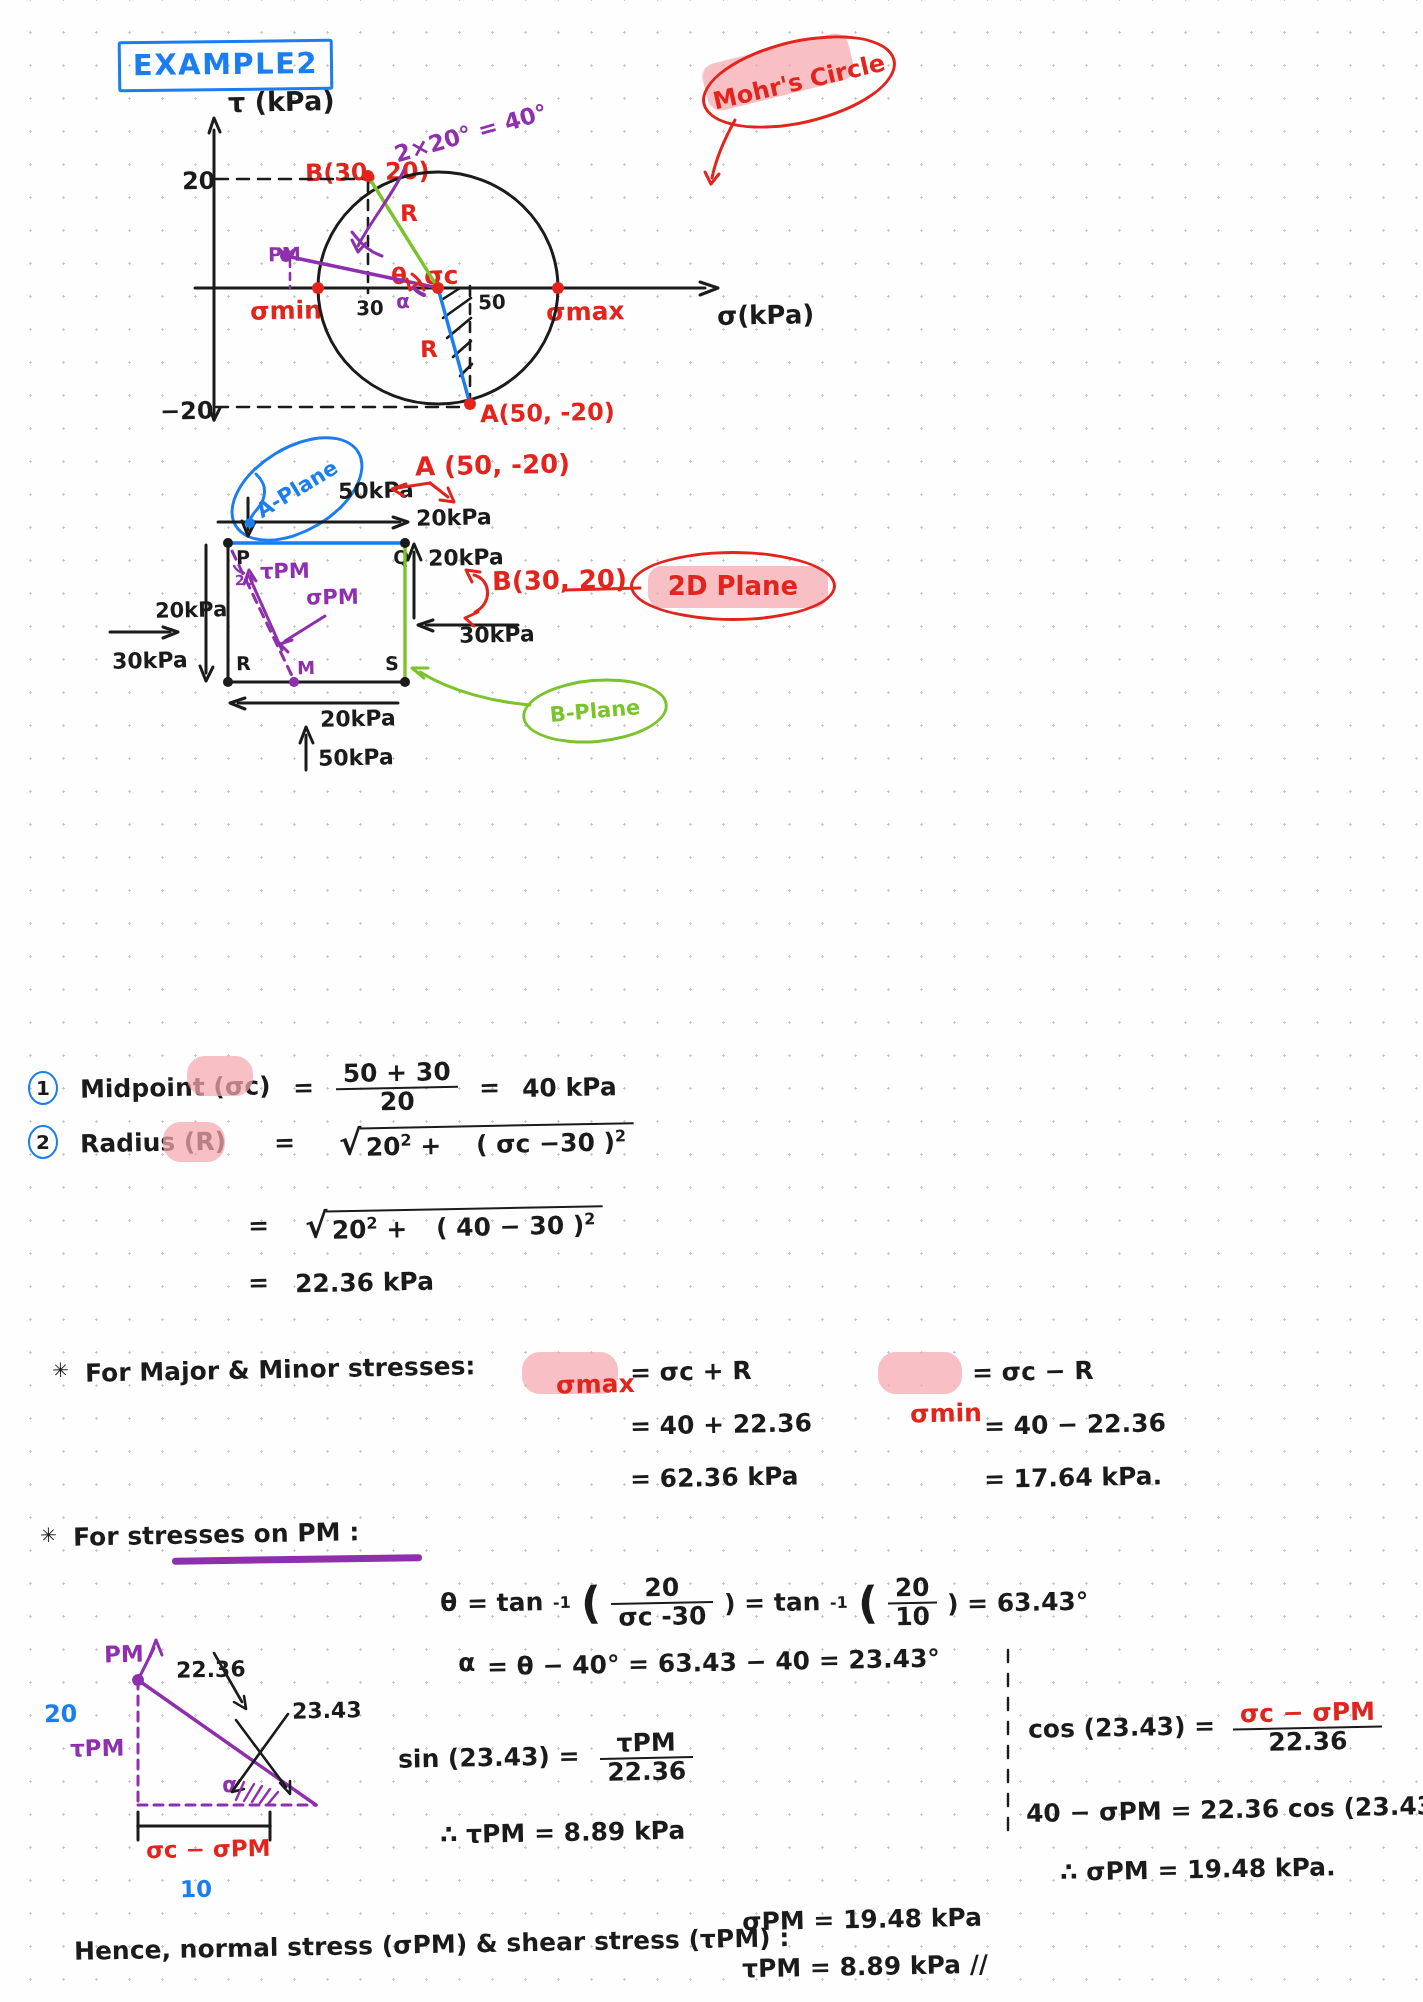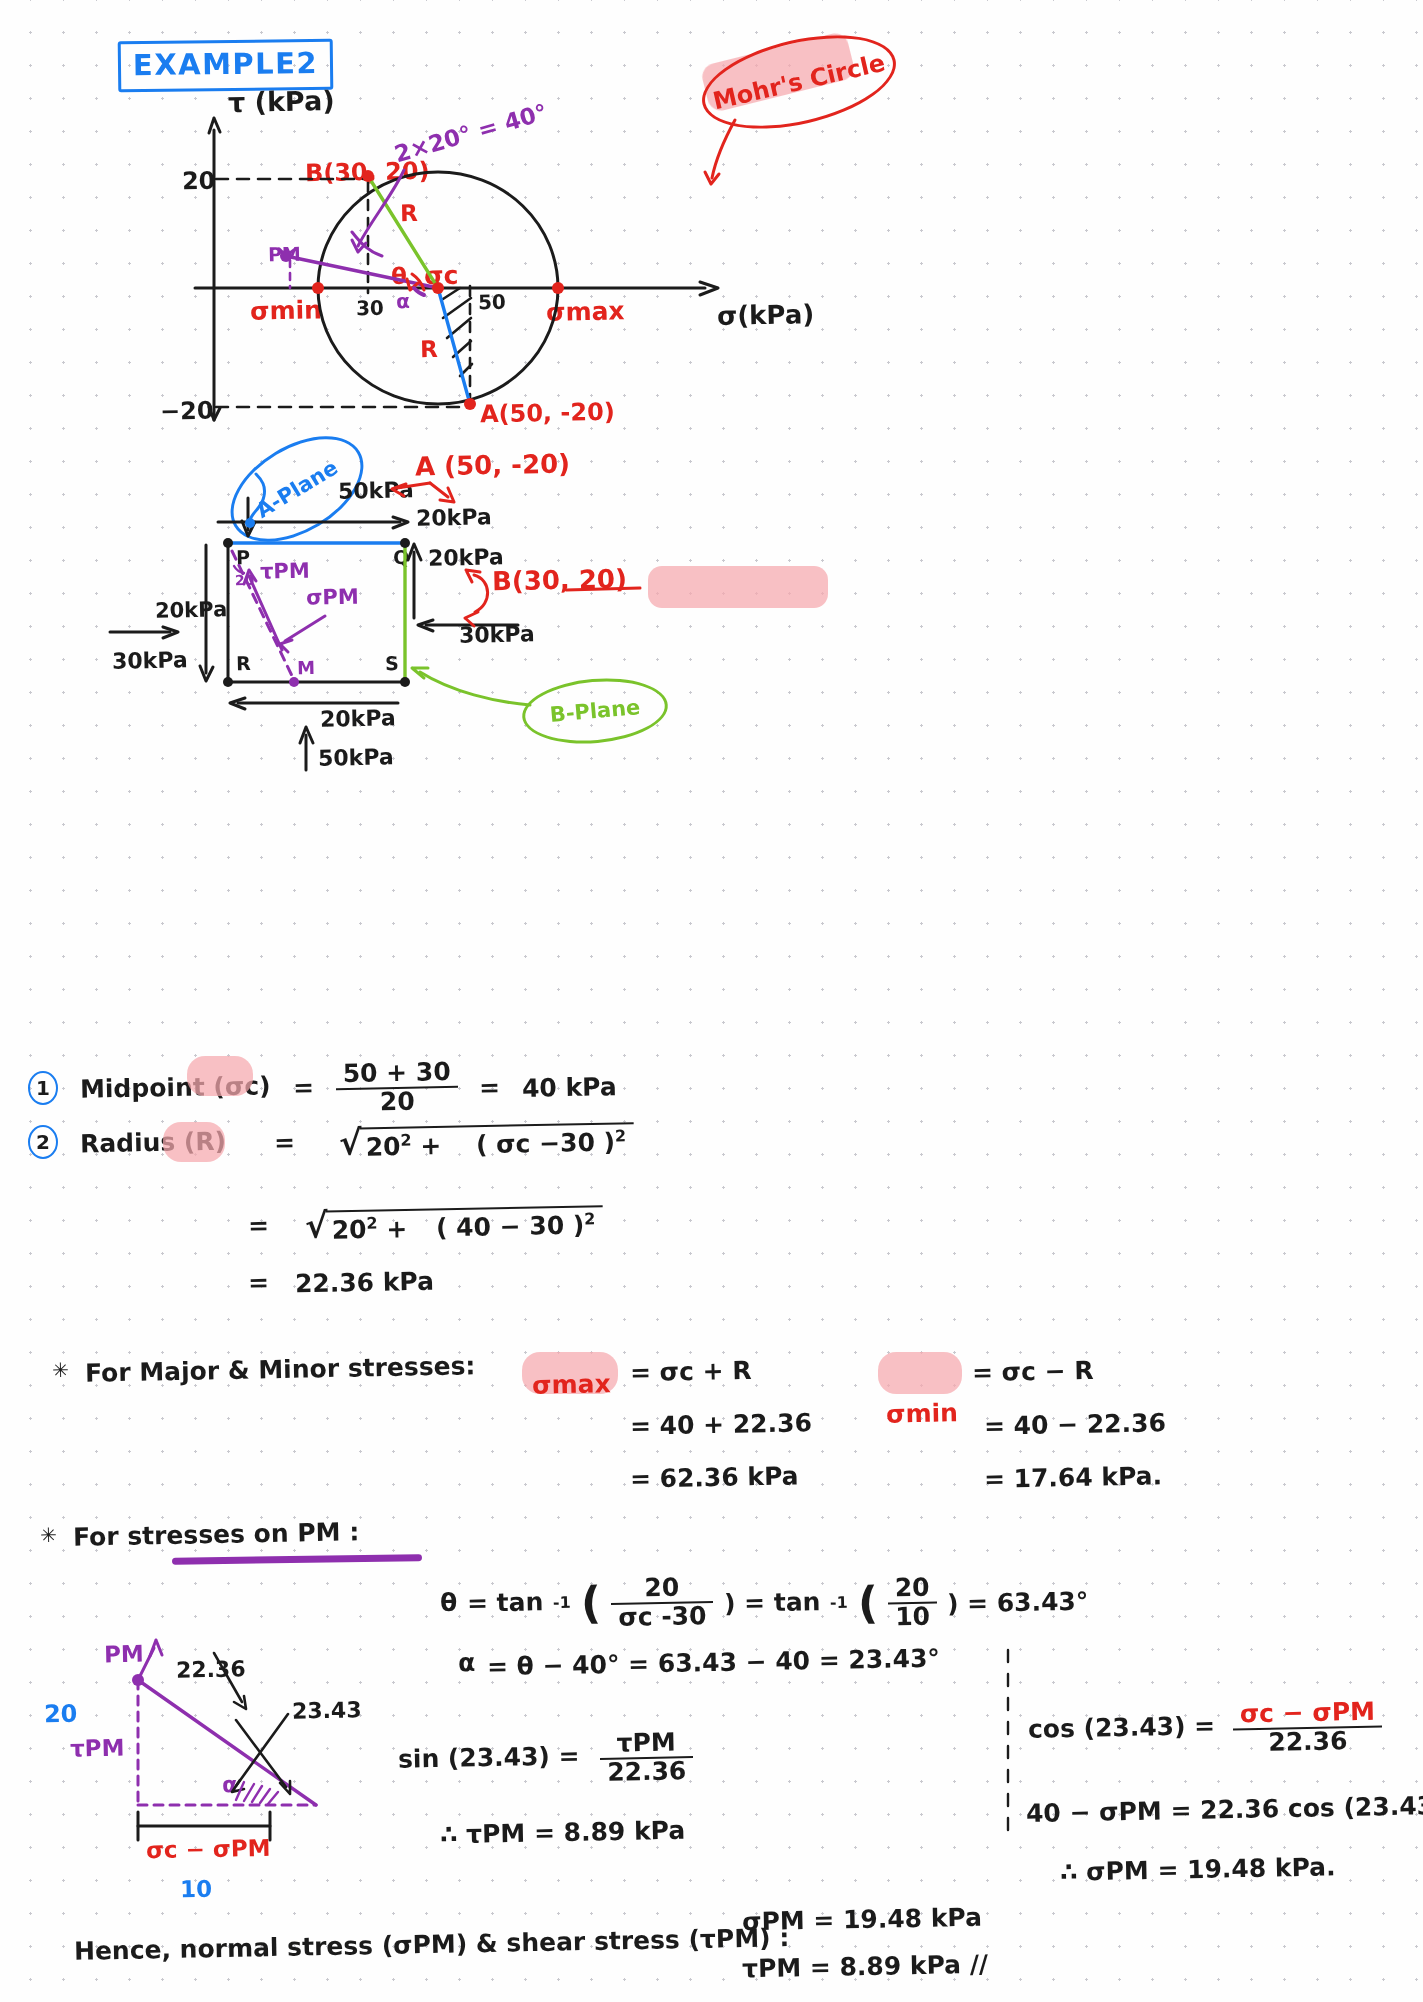--- a/index.html
+++ b/index.html
@@ -7,20 +7,21 @@
     font-family:"DejaVu Sans", sans-serif;
     width:1423px;height:2002px;position:relative;overflow:hidden;
   }
   
   #page{
     position:absolute;inset:0;
     background-color:#fefefe;
     background-image:radial-gradient(circle, #c9c9cf 1.3px, transparent 1.4px);
     background-size:33px 33px;
     background-position:14px 16px;
+    padding-left:24px;
   }
   .abs{position:absolute;}
   
   .hand{font-family:"DejaVu Sans", sans-serif;font-weight:700;transform:rotate(-1.1deg);}
   .ink-k{color:#1b1b1b;}
   .ink-r{color:#e2241d;}
   .ink-b{color:#1a7df0;}
   .ink-p{color:#8e2fae;}
 
   
@@ -220,20 +221,23 @@
     <path class="sk" d="M566,590 L640,588" stroke="#e2241d" stroke-width="3"></path>
   </svg>
 
   <div class="oval blue" style="left:224px;top:446px;width:140px;height:80px;transform:rotate(-31deg);font-size:21px;">
     <span>A-Plane</span>
   </div>
   <div class="oval green" style="left:522px;top:679px;width:140px;height:58px;transform:rotate(-5deg);font-size:21px;">
     <span>B-Plane</span>
   </div>
   <div class="hl" style="left:648px;top:566px;width:180px;height:42px;"></div>
+  <div class="oval" style="left:630px;top:551px;width:200px;height:64px;font-size:26px;">
+    <span class="ontop">2D Plane</span>
+  </div>
 
   <div class="abs hand ink-r" style="left:415px;top:450px;font-size:26px;">A (50, -20)</div>
   <div class="abs hand ink-r" style="left:492px;top:565px;font-size:26px;">B(30, 20)</div>
 
   <div class="abs hand ink-k" style="left:338px;top:478px;font-size:22px;">50kPa</div>
   <div class="abs hand ink-k" style="left:416px;top:505px;font-size:22px;">20kPa</div>
   <div class="abs hand ink-k" style="left:428px;top:545px;font-size:22px;">20kPa</div>
   <div class="abs hand ink-k" style="left:459px;top:622px;font-size:22px;">30kPa</div>
   <div class="abs hand ink-k" style="left:155px;top:598px;font-size:21px;">20kPa</div>
   <div class="abs hand ink-k" style="left:112px;top:648px;font-size:22px;">30kPa</div>

